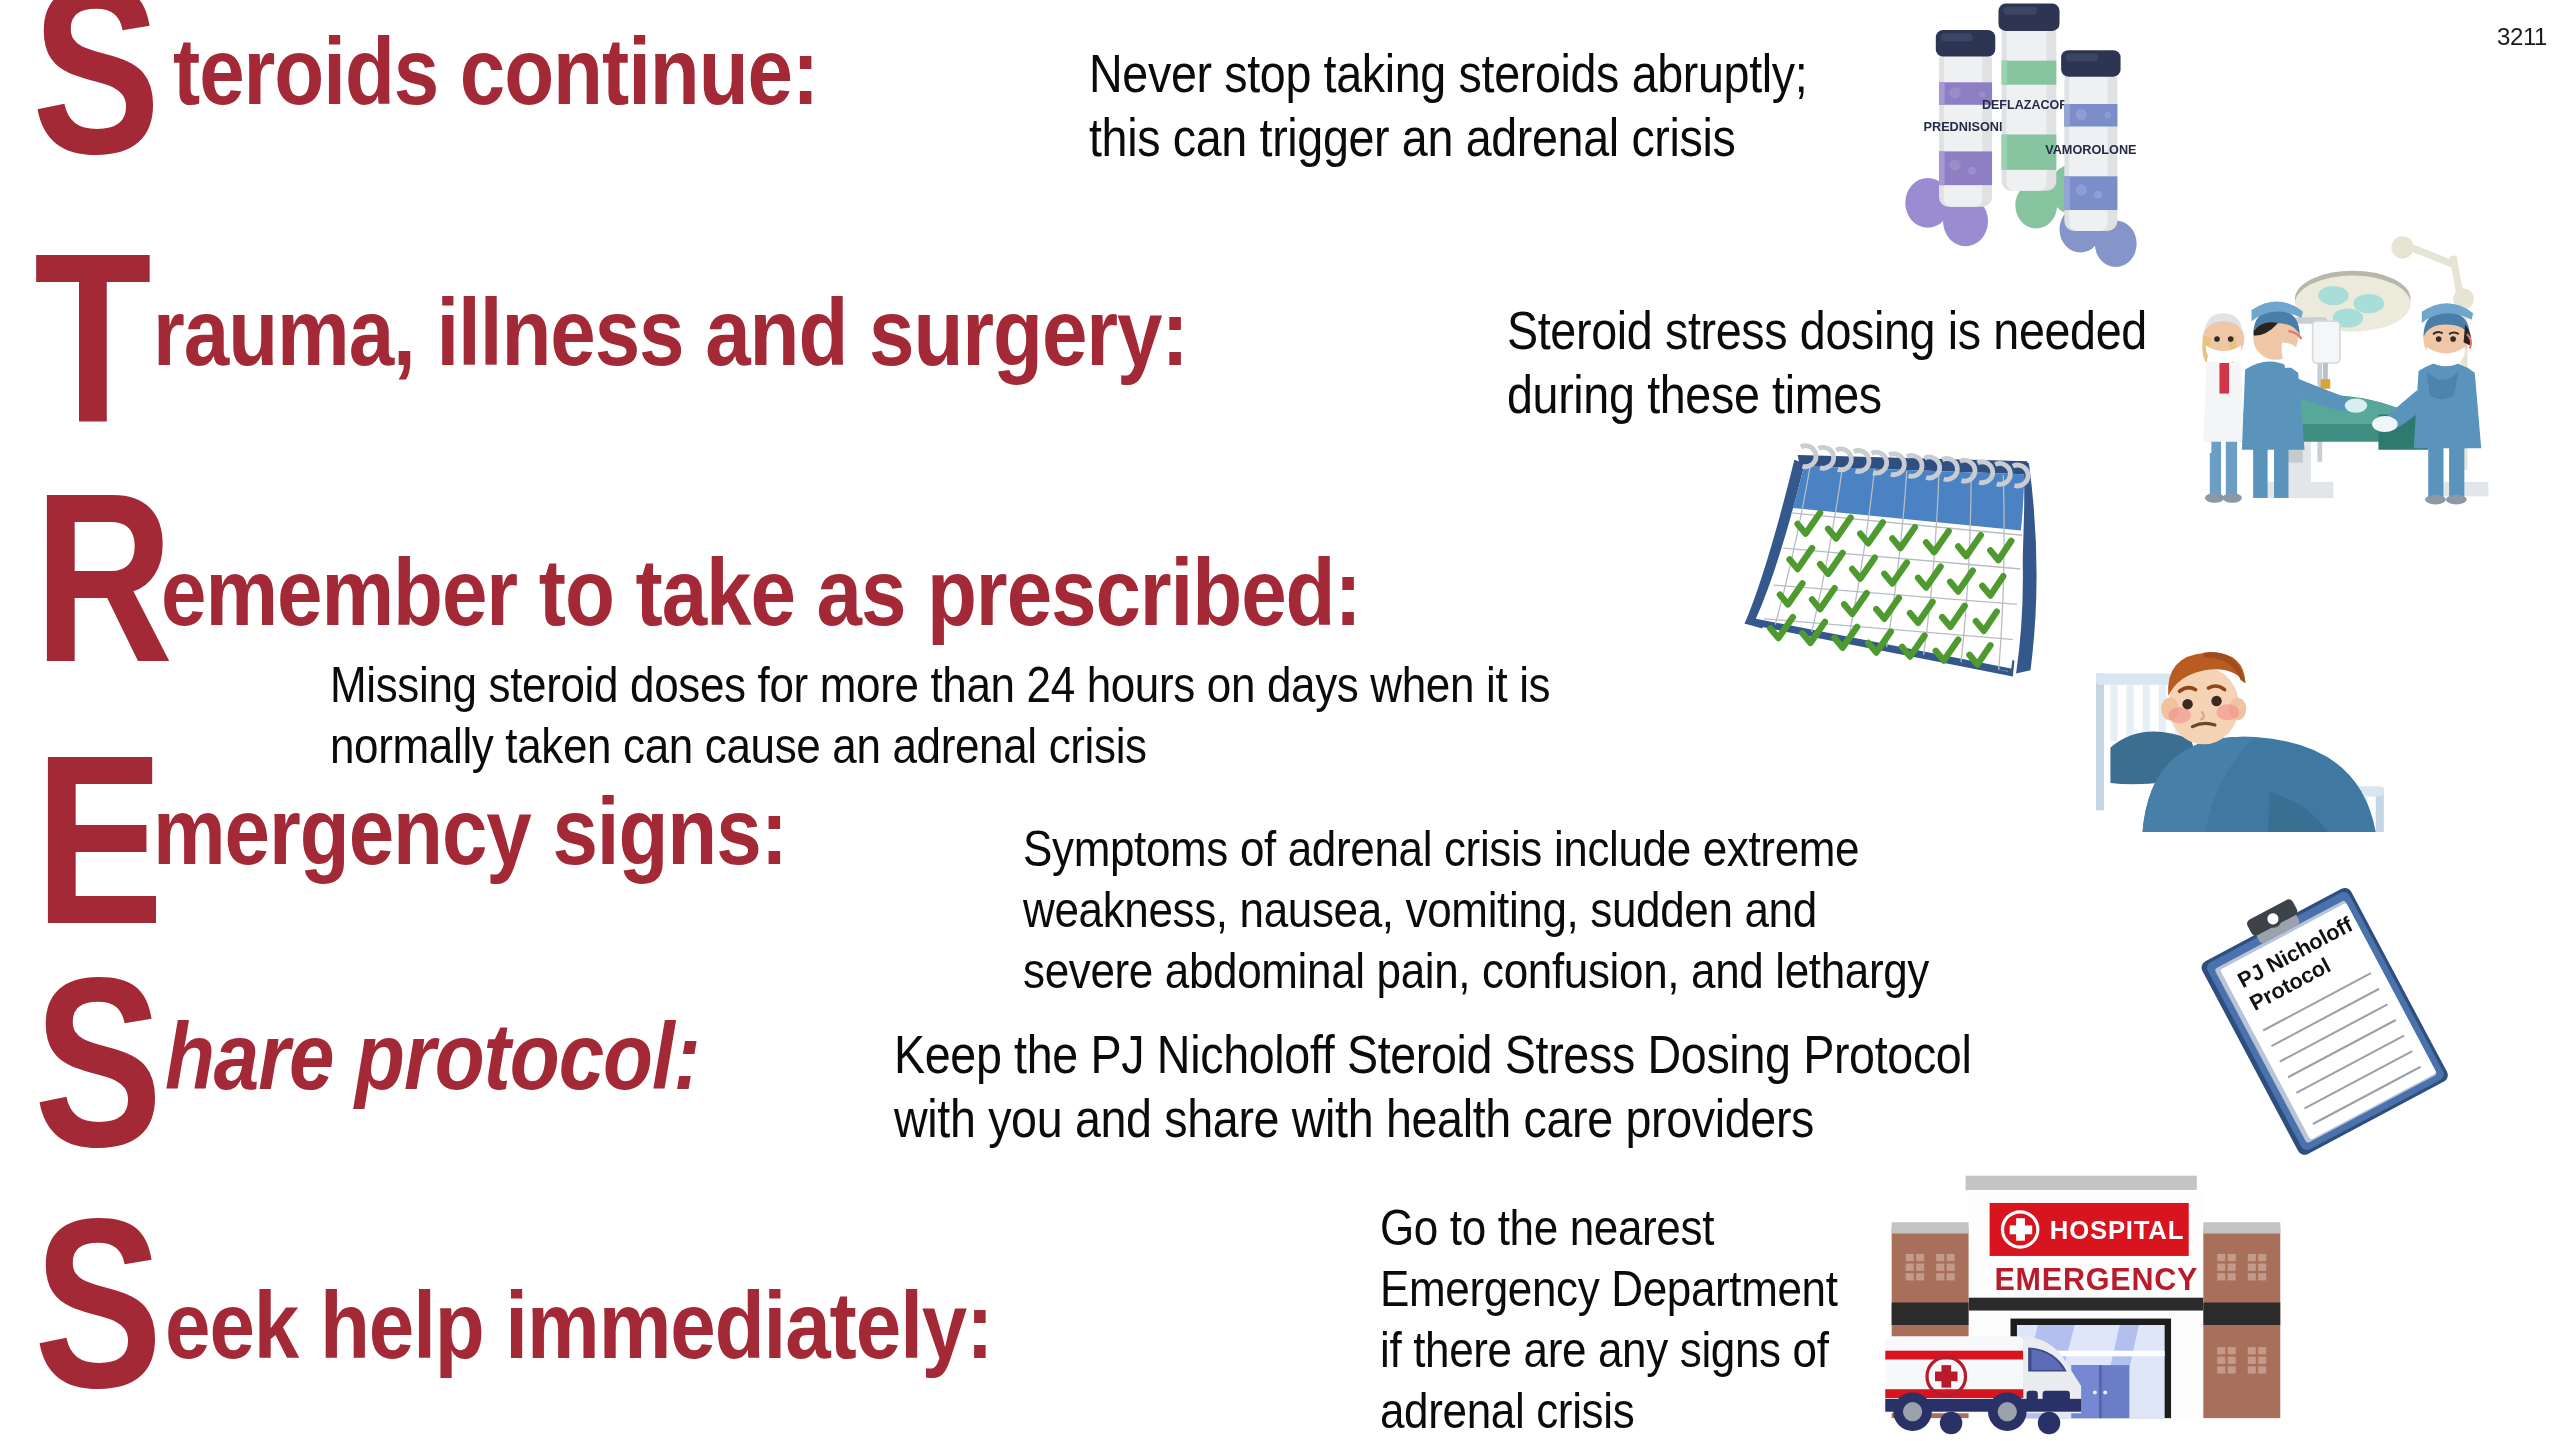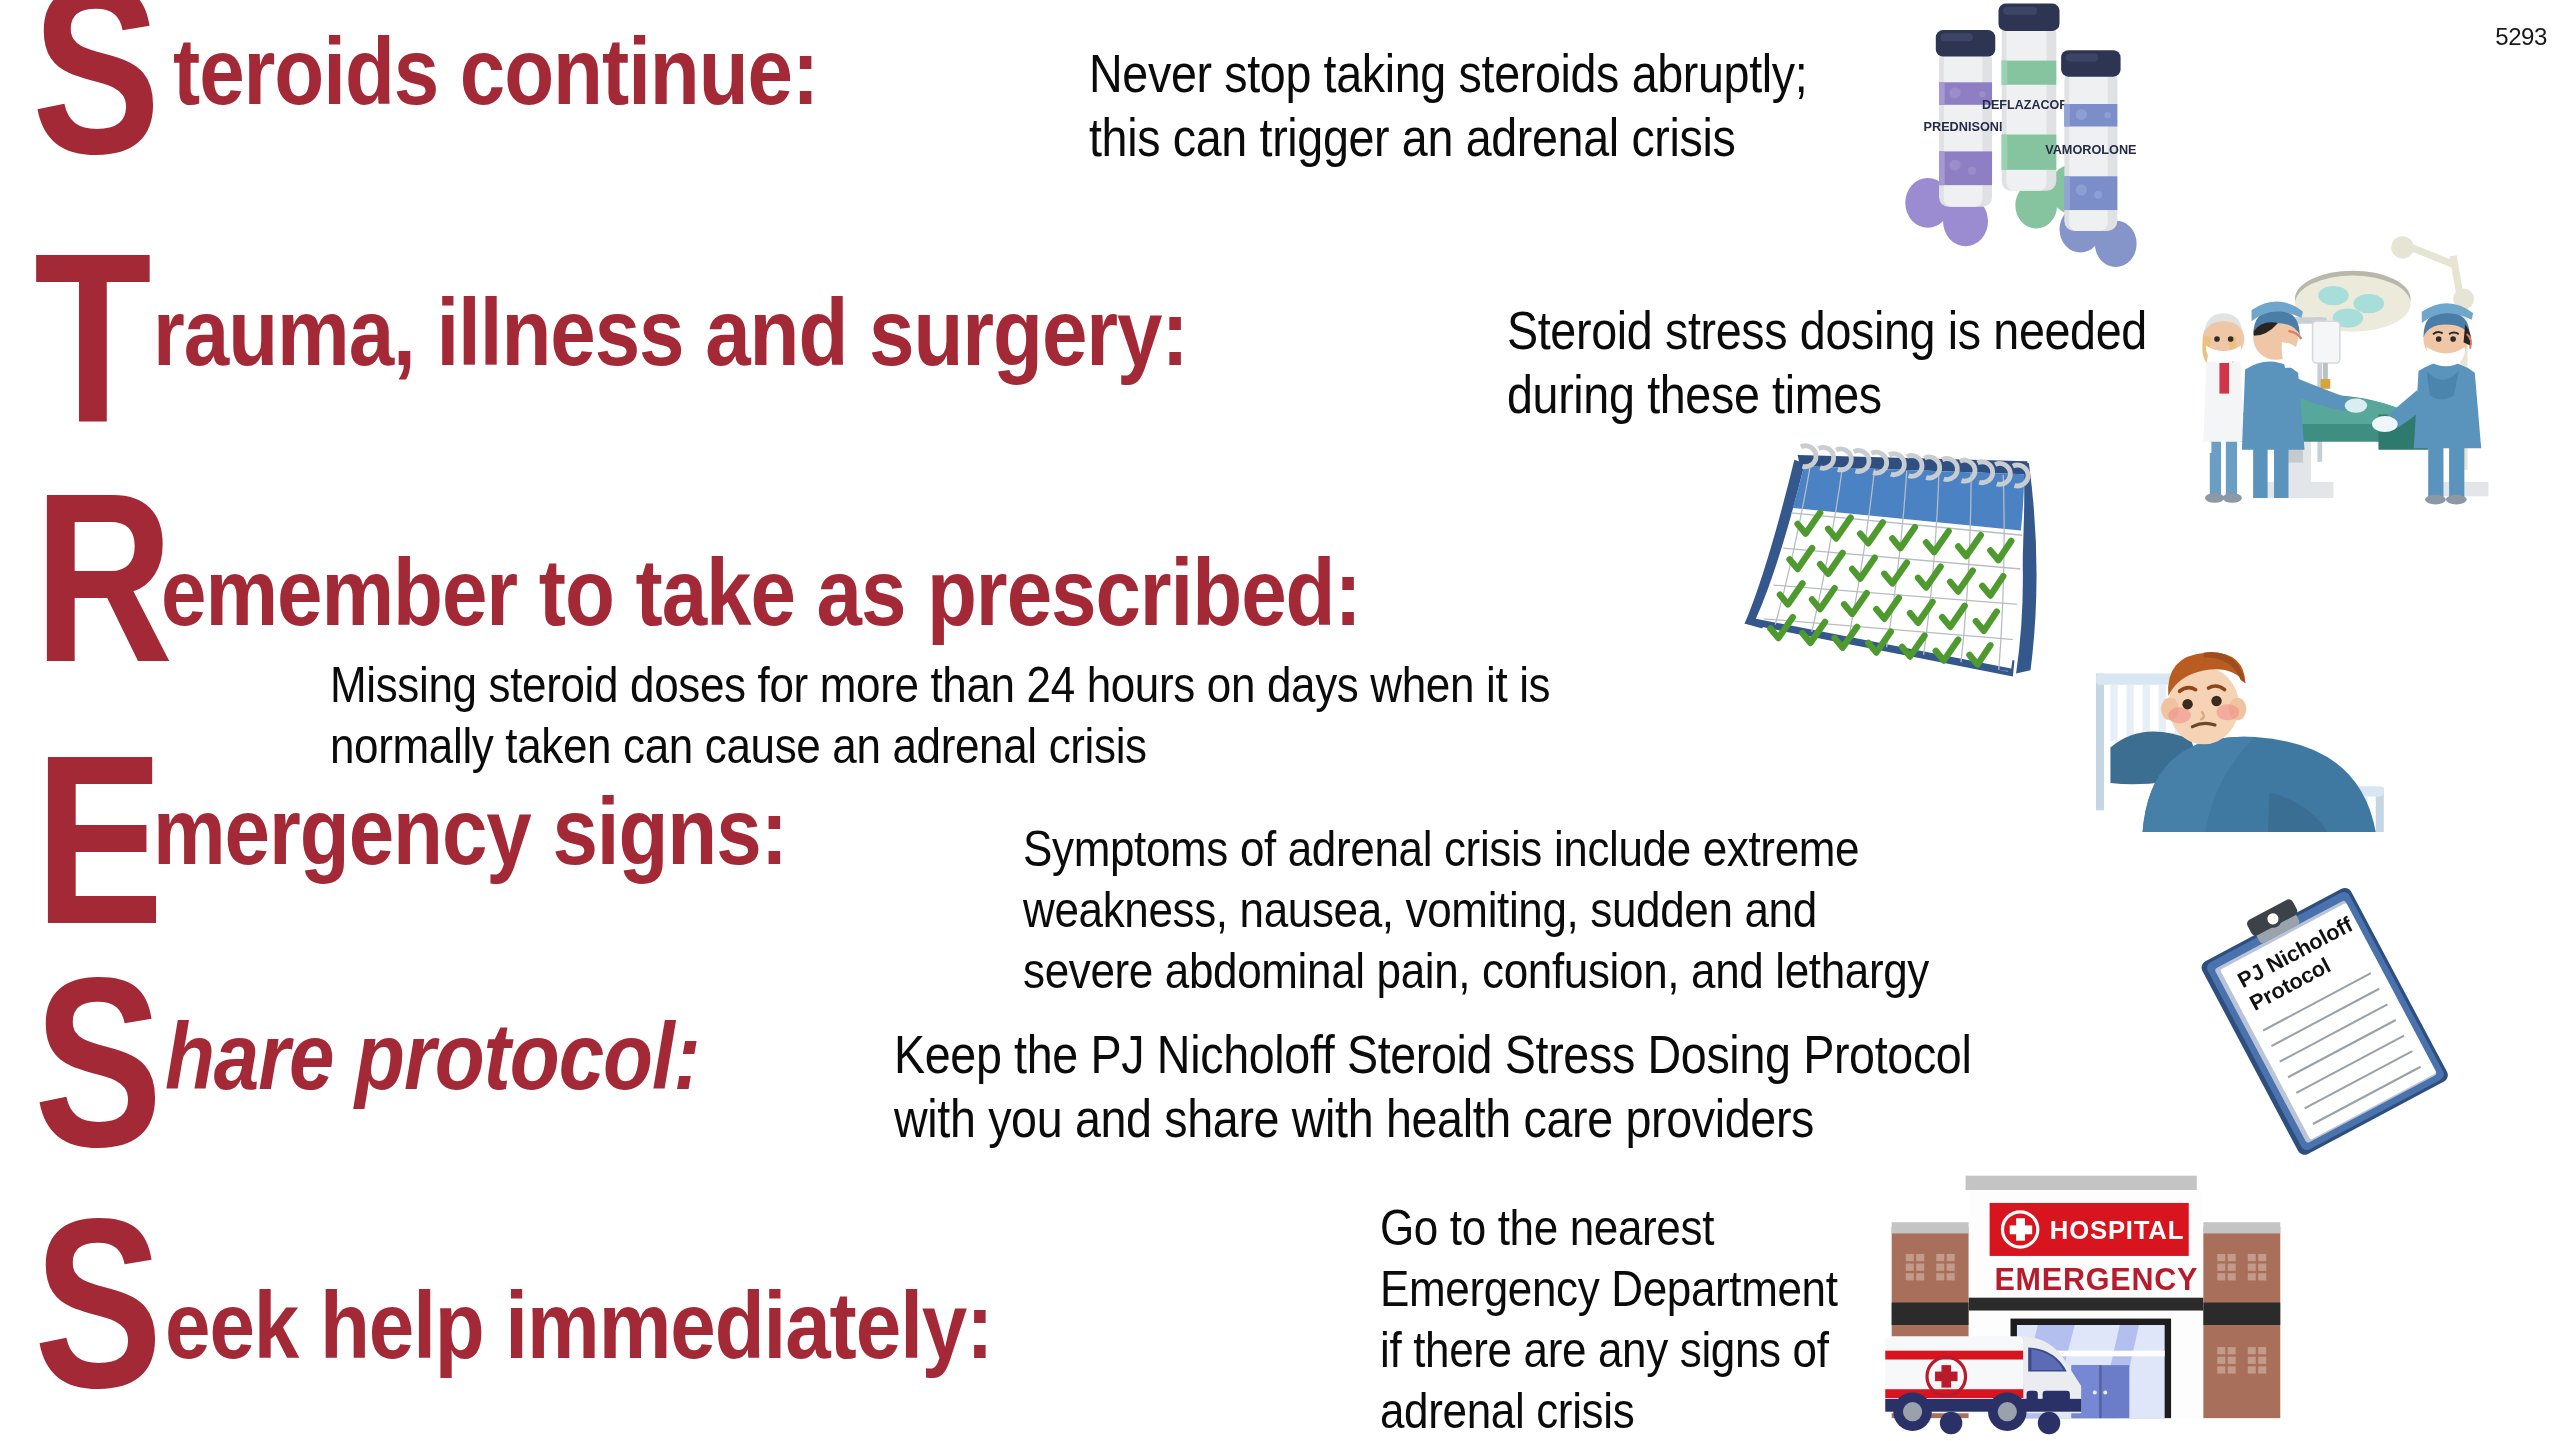--- a/index.html
+++ b/index.html
@@ -97,21 +97,21 @@
   .clipboard-wrap { top: 888px; left: 2183px; width: 297px; height: 265px; }
 
   
   .hospital { top: 1158px; left: 1885px; width: 418px; height: 281px; }
 
   svg { display: block; overflow: visible; }
 </style>
 </head>
 <body>
 
-<div class="page-number">5293</div>
+<div class="page-number">3211</div>
 
 <div class="row" style="top:-14.5px; left:32px;">
   <span class="drop-cap">S</span>
 </div>
 <div class="row" style="top:24px; left:173px;">
   <span class="headline">teroids continue:</span>
 </div>
 <div class="row" style="top:42px; left:1089px;">
   <span class="body-text big">Never stop taking steroids abruptly;
 this can trigger an adrenal crisis</span>

